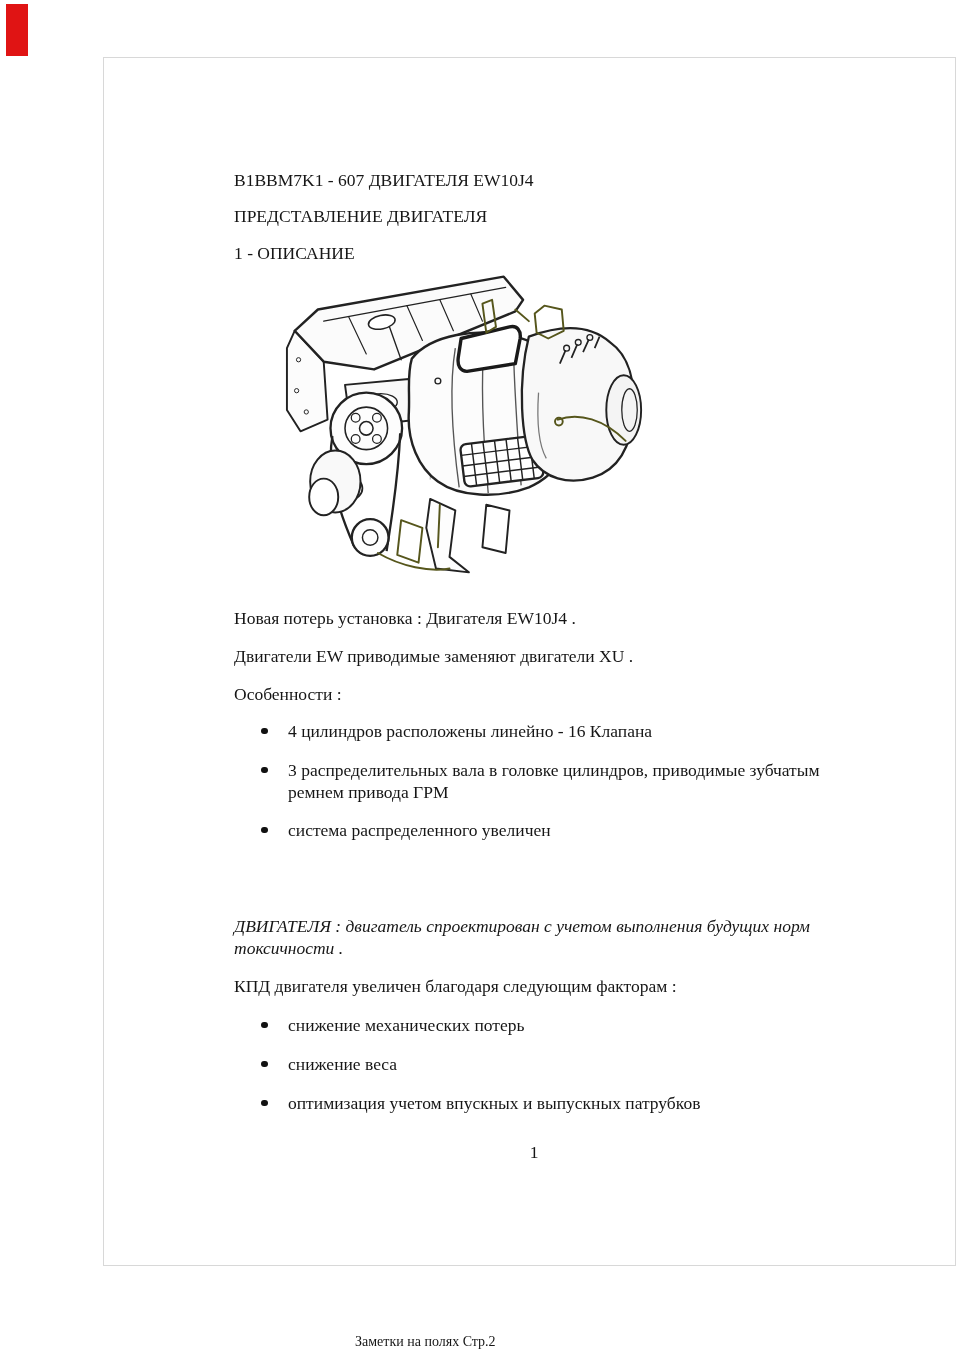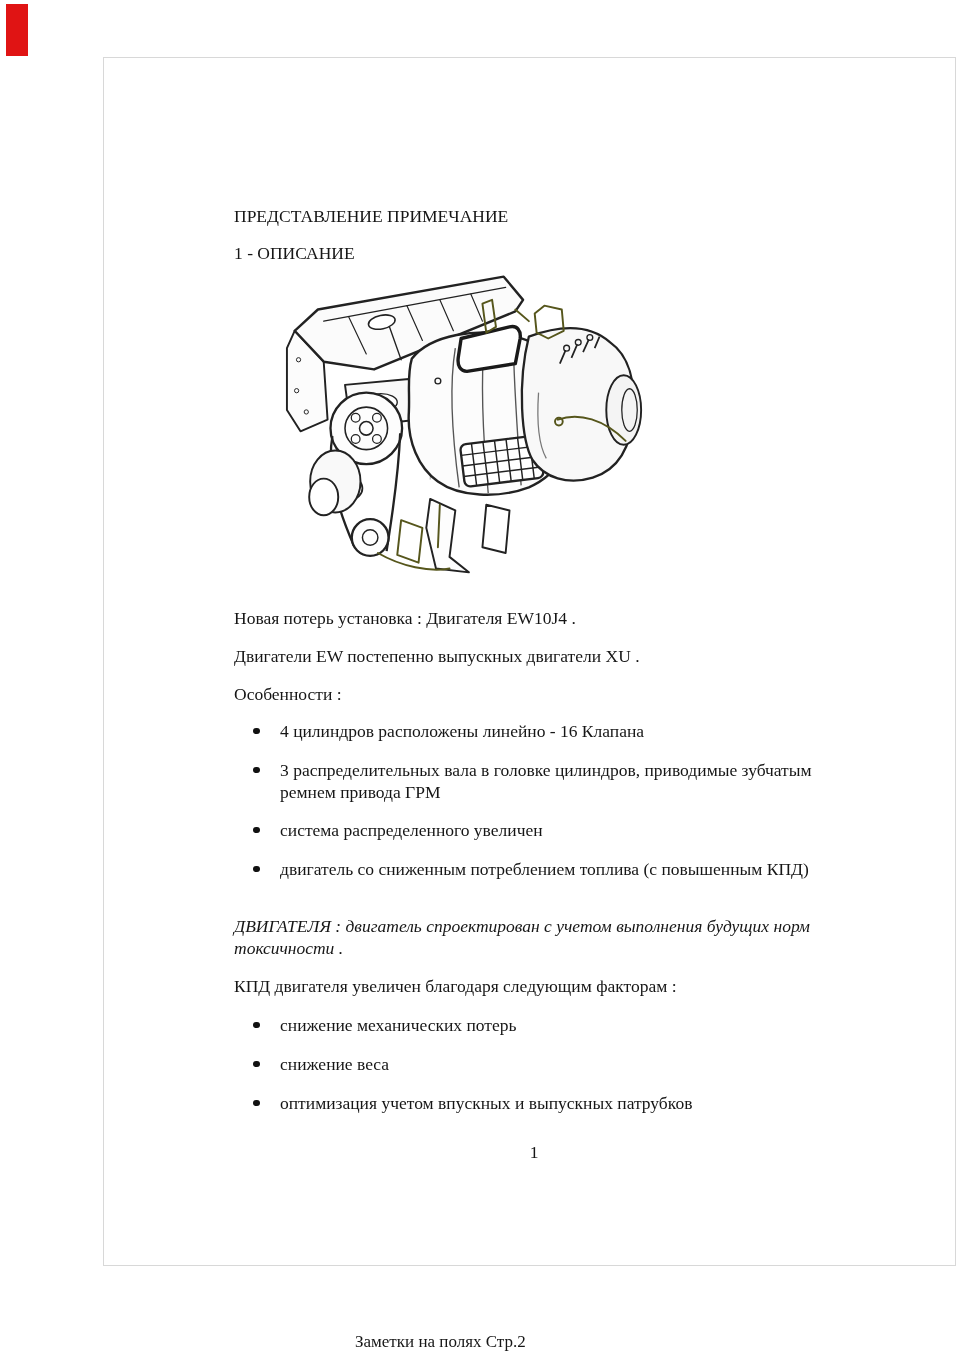--- a/index.html
+++ b/index.html
@@ -17,51 +17,52 @@
     border:1px solid #d8d8d8;background:#fff;
   }
   .tline{
     position:absolute;left:130px;font-size:17.5px;line-height:22px;
     white-space:nowrap;
   }
   .para{
     position:absolute;left:130px;width:620px;font-size:17.5px;line-height:22px;
   }
   .bullet-item{
-    position:absolute;left:122px;padding-left:54px;width:560px;
+    position:absolute;left:130px;padding-left:54px;width:560px;
     font-size:17.5px;line-height:22px;
   }
   .bullet-item .dot{
     position:absolute;left:27px;top:7.5px;width:6.5px;height:6.5px;
     border-radius:50%;background:#111;
   }
   .note{
     position:absolute;left:130px;width:580px;font-size:17.5px;line-height:22px;
     font-style:italic;
   }
   .pageno{
     position:absolute;left:130px;top:1083px;width:600px;text-align:center;
     font-size:17.5px;line-height:22px;
   }
   .footer{
-    position:absolute;left:355px;top:1333px;font-size:17px;line-height:18px;
+    position:absolute;left:355px;top:1333px;font-size:14px;line-height:18px;
     white-space:nowrap;
   }
   .engine-figure{
     position:absolute;left:181px;top:209px;width:360px;height:315px;
   }
 </style>
 </head>
 <body>
 
 <div class="corner-marker"></div>
 
 <div class="page">
 
-  <div class="tline" style="top:147px">ПРЕДСТАВЛЕНИЕ ПРИМЕЧАНИЕ</div>
+  <div class="tline" style="top:111px">B1BBM7K1 - 607 ДВИГАТЕЛЯ EW10J4</div>
+  <div class="tline" style="top:147px">ПРЕДСТАВЛЕНИЕ ДВИГАТЕЛЯ</div>
   <div class="tline" style="top:184px">1 - ОПИСАНИЕ</div>
 
   <div class="engine-figure">
     <svg viewBox="0 0 372 326" width="360" height="315" preserveAspectRatio="none">
 
       <g fill="none" stroke="#aaaaaa" stroke-width="1">
         <path d="M60,96 C95,84 130,74 165,64"></path>
         <path d="M140,120 C150,150 152,190 150,220"></path>
         <path d="M262,92 C278,100 290,118 294,140"></path>
         <path d="M30,110 C26,130 26,146 30,160"></path>
@@ -153,38 +154,34 @@
         <circle cx="283" cy="160" r="4"></circle>
         <path d="M96,296 C120,310 150,316 170,312"></path>
         <path d="M120,262 L142,270 L138,306 L116,298 Z"></path>
         <path d="M238,44 L252,56"></path>
         <path d="M160,246 L158,290"></path>
       </g>
     </svg>
   </div>
 
   <div class="para" style="top:549px">Новая потерь установка : Двигателя EW10J4 .</div>
-  <div class="para" style="top:587px">Двигатели EW постепенно выпускных двигатели XU .</div>
+  <div class="para" style="top:587px">Двигатели EW приводимые заменяют двигатели XU .</div>
   <div class="para" style="top:625px">Особенности :</div>
 
   <div class="bullet-item" style="top:662px">
     <span class="dot"></span>
     <span>4 цилиндров расположены линейно - 16 Клапана</span>
   </div>
   <div class="bullet-item" style="top:701px">
     <span class="dot"></span>
     <span>3 распределительных вала в головке цилиндров, приводимые зубчатым ремнем привода ГРМ</span>
   </div>
   <div class="bullet-item" style="top:761px">
     <span class="dot"></span>
     <span>система распределенного увеличен</span>
-  </div>
-  <div class="bullet-item" style="top:800px">
-    <span class="dot"></span>
-    <span>двигатель со сниженным потреблением топлива (с повышенным КПД)</span>
   </div>
 
   <div class="note" style="top:857px">ДВИГАТЕЛЯ : двигатель спроектирован с учетом выполнения будущих норм токсичности .</div>
 
   <div class="para" style="top:917px">КПД двигателя увеличен благодаря следующим факторам :</div>
 
   <div class="bullet-item" style="top:995px">
     <span class="dot"></span>
     <span>снижение веса</span>
   </div>

